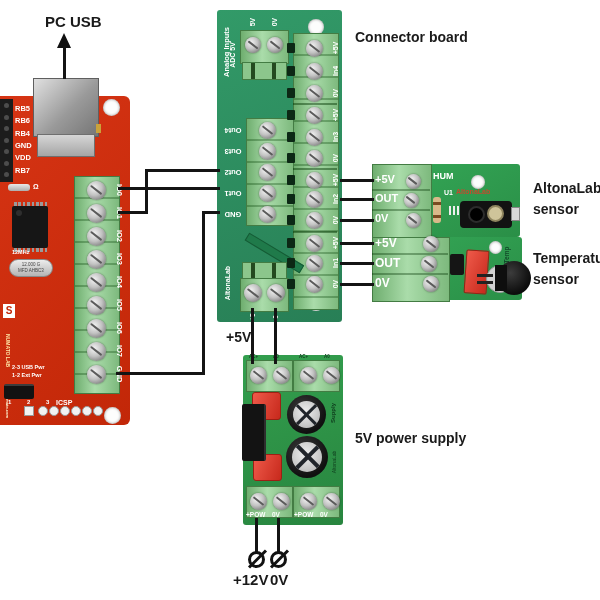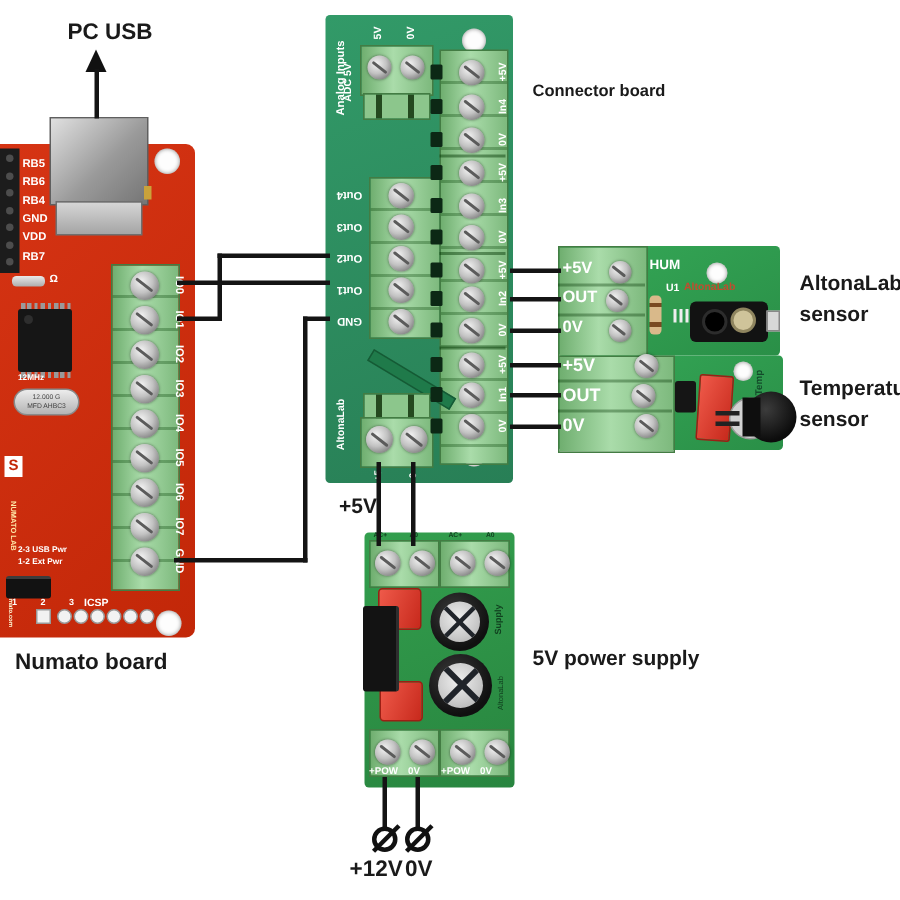--- a/index.html
+++ b/index.html
@@ -121,21 +121,20 @@
       <div class="wlbl" style="left: 110px; top: 204px; width: 18px; height: 18px; font-size: 7.5px; line-height: 18px; transform: rotate(90deg);">IO1</div>
       <div class="wlbl" style="left: 110px; top: 227px; width: 18px; height: 18px; font-size: 7.5px; line-height: 18px; transform: rotate(90deg);">IO2</div>
       <div class="wlbl" style="left: 110px; top: 250px; width: 18px; height: 18px; font-size: 7.5px; line-height: 18px; transform: rotate(90deg);">IO3</div>
       <div class="wlbl" style="left: 110px; top: 273px; width: 18px; height: 18px; font-size: 7.5px; line-height: 18px; transform: rotate(90deg);">IO4</div>
       <div class="wlbl" style="left: 110px; top: 296px; width: 18px; height: 18px; font-size: 7.5px; line-height: 18px; transform: rotate(90deg);">IO5</div>
       <div class="wlbl" style="left: 110px; top: 319px; width: 18px; height: 18px; font-size: 7.5px; line-height: 18px; transform: rotate(90deg);">IO6</div>
       <div class="wlbl" style="left: 110px; top: 342px; width: 18px; height: 18px; font-size: 7.5px; line-height: 18px; transform: rotate(90deg);">IO7</div>
       <div class="wlbl" style="left: 110px; top: 365px; width: 18px; height: 18px; font-size: 7.5px; line-height: 18px; transform: rotate(90deg);">GND</div>
     </div>
 
-  <div class="lbl" style="left:10px;top:433px;font-size:15px;">Numato board</div>
 
   <div class="board" style="left:217px;top:10px;width:125px;height:312px;background:linear-gradient(160deg,#329a68,#287f56);"></div>
   <div class="hole" style="left:308px;top:19px;width:16px;height:16px;"></div>
   <div class="hole" style="left:308px;top:295px;width:16px;height:16px;"></div>
 
   <div class="wlbl rotm90" style="left:194px;top:46px;width:70px;height:12px;font-size:7.5px;">Analog Inputs</div>
   <div class="wlbl rotm90" style="left:212px;top:50px;width:44px;height:10px;font-size:7px;">ADC 5V</div>
 
   <div class="tblock" style="left:240px;top:30px;width:47px;height:32px;"></div>
   <div class="tblock" style="left:242px;top:62px;width:43px;height:16px;background:repeating-linear-gradient(90deg,#8cc68c 0 8px,#24491f 8px 12px,#8cc68c 12px 21px);"></div>
@@ -177,21 +176,21 @@
 
   <div class="tblock" style="left:242px;top:262px;width:43px;height:16px;background:repeating-linear-gradient(90deg,#8cc68c 0 8px,#24491f 8px 12px,#8cc68c 12px 21px);"></div>
   <div class="tblock" style="left:240px;top:278px;width:47px;height:32px;"></div>
   <div id="connector-bottom-labels">
       <div class="wlbl" style="left: 246px; top: 310px; width: 14px; height: 14px; font-size: 6.5px; line-height: 14px; transform: rotate(-90deg);">+5</div>
       <div class="wlbl" style="left: 269px; top: 310px; width: 14px; height: 14px; font-size: 6.5px; line-height: 14px; transform: rotate(-90deg);">0</div>
     </div>
 
   <div class="wlbl rotm90" style="left:200px;top:278px;width:58px;height:10px;font-size:7px;">AltonaLab</div>
 
-  <div class="lbl" style="left:355px;top:29px;font-size:11px;margin-top:26px;">Connector board</div>
+  <div class="lbl" style="left:355px;top:29px;font-size:14px;">Connector board</div>
 
   <div class="board" style="left:372px;top:164px;width:148px;height:73px;background:linear-gradient(150deg,#35a857,#2a8f47);"></div>
   <div class="tblock" style="left:372px;top:164px;width:58px;height:73px;"></div>
   <div class="abs" style="left:372px;top:189px;width:58px;height:2px;background:rgba(0,50,0,.35);"></div>
   <div class="abs" style="left:372px;top:209px;width:58px;height:2px;background:rgba(0,50,0,.35);"></div>
   <div id="humidity-pin-labels">
       <div class="wlbl" style="left: 375px; top: 174px; font-size: 11px; text-align: left;">+5V</div>
       <div class="wlbl" style="left: 375px; top: 193px; font-size: 11px; text-align: left;">OUT</div>
       <div class="wlbl" style="left: 375px; top: 213px; font-size: 11px; text-align: left;">0V</div>
     </div>

